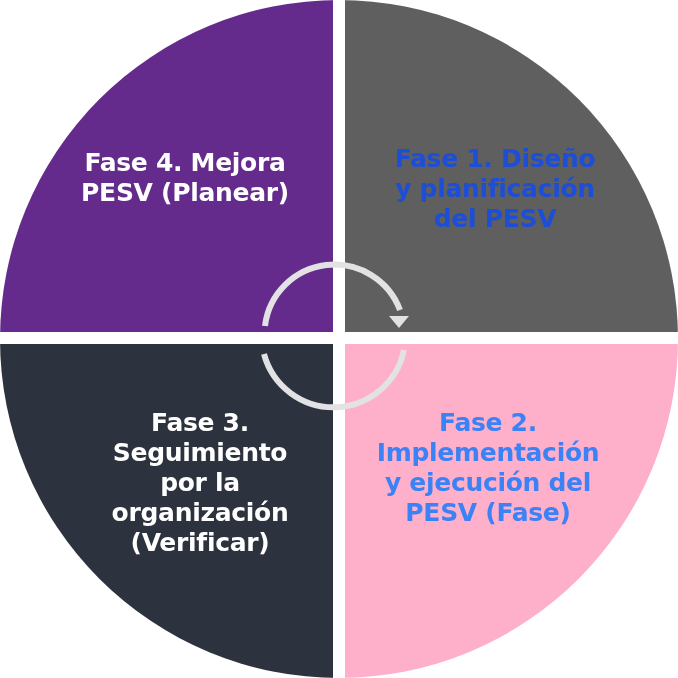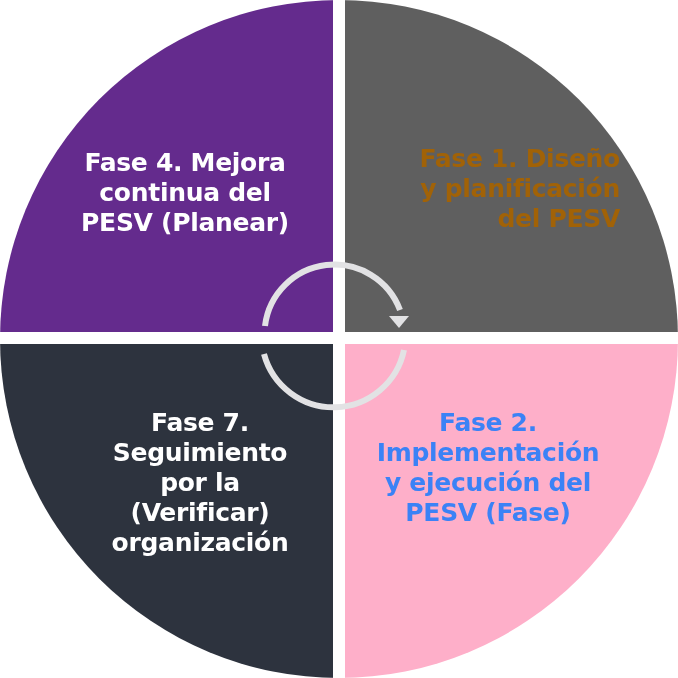--- a/index.html
+++ b/index.html
@@ -31,36 +31,35 @@
 
     <g fill="none" stroke="#e2e2e4" stroke-width="6">
       <path d="M 265 326 A 70 70 0 0 1 400 310"></path>
       <path d="M 264 354 A 72 72 0 0 0 404 350"></path>
     </g>
     <polygon points="389,316 409,316 399,328" fill="#e2e2e4"></polygon>
   </svg>
 
   <div class="label" style="left:60px; top:148px; width:250px; color:#ffffff;">
     <span>Fase 4. Mejora</span>
-    <span>continua del</span>
     <span>PESV (Planear)</span>
   </div>
 
-  <div class="label" style="left:370px; top:144px; width:250px; color:#a16207;text-align:right;">
+  <div class="label" style="left:370px; top:144px; width:250px; color:#1d4ed8;">
     <span>Fase 1. Diseño</span>
     <span>y planificación</span>
     <span>del PESV</span>
   </div>
 
   <div class="label" style="left:80px; top:408px; width:240px; color:#ffffff;">
-    <span>Fase 7.</span>
+    <span>Fase 3.</span>
     <span>Seguimiento</span>
     <span>por la</span>
+    <span>organización</span>
     <span>(Verificar)</span>
-    <span>organización</span>
   </div>
 
   <div class="label" style="left:358px; top:408px; width:260px; color:#3b82f6;">
     <span>Fase 2.</span>
     <span>Implementación</span>
     <span>y ejecución del</span>
     <span>PESV (Fase)</span>
   </div>
 </div>
 

